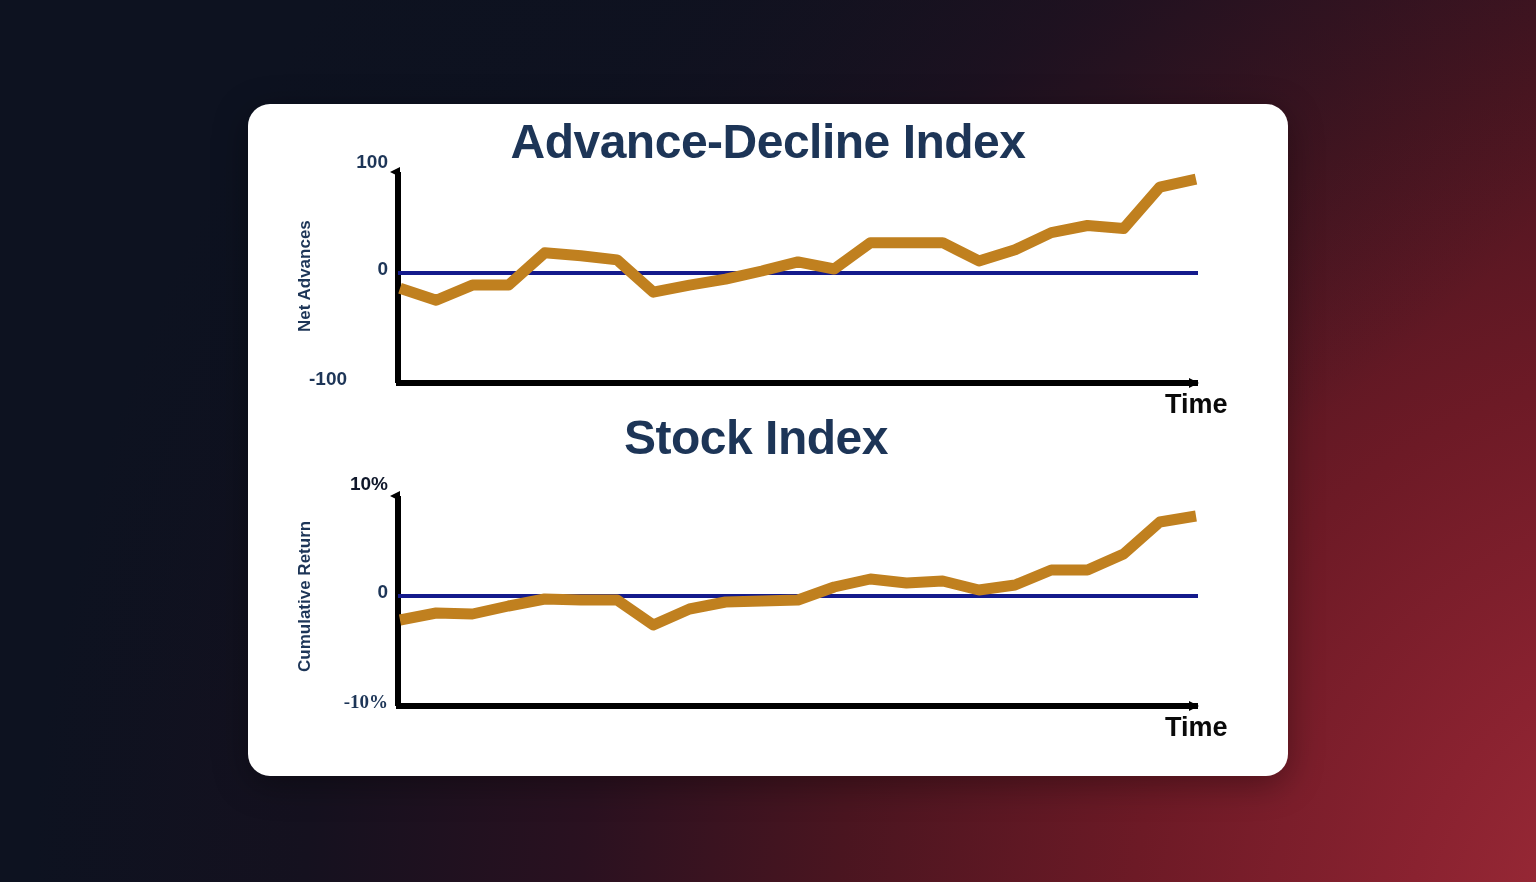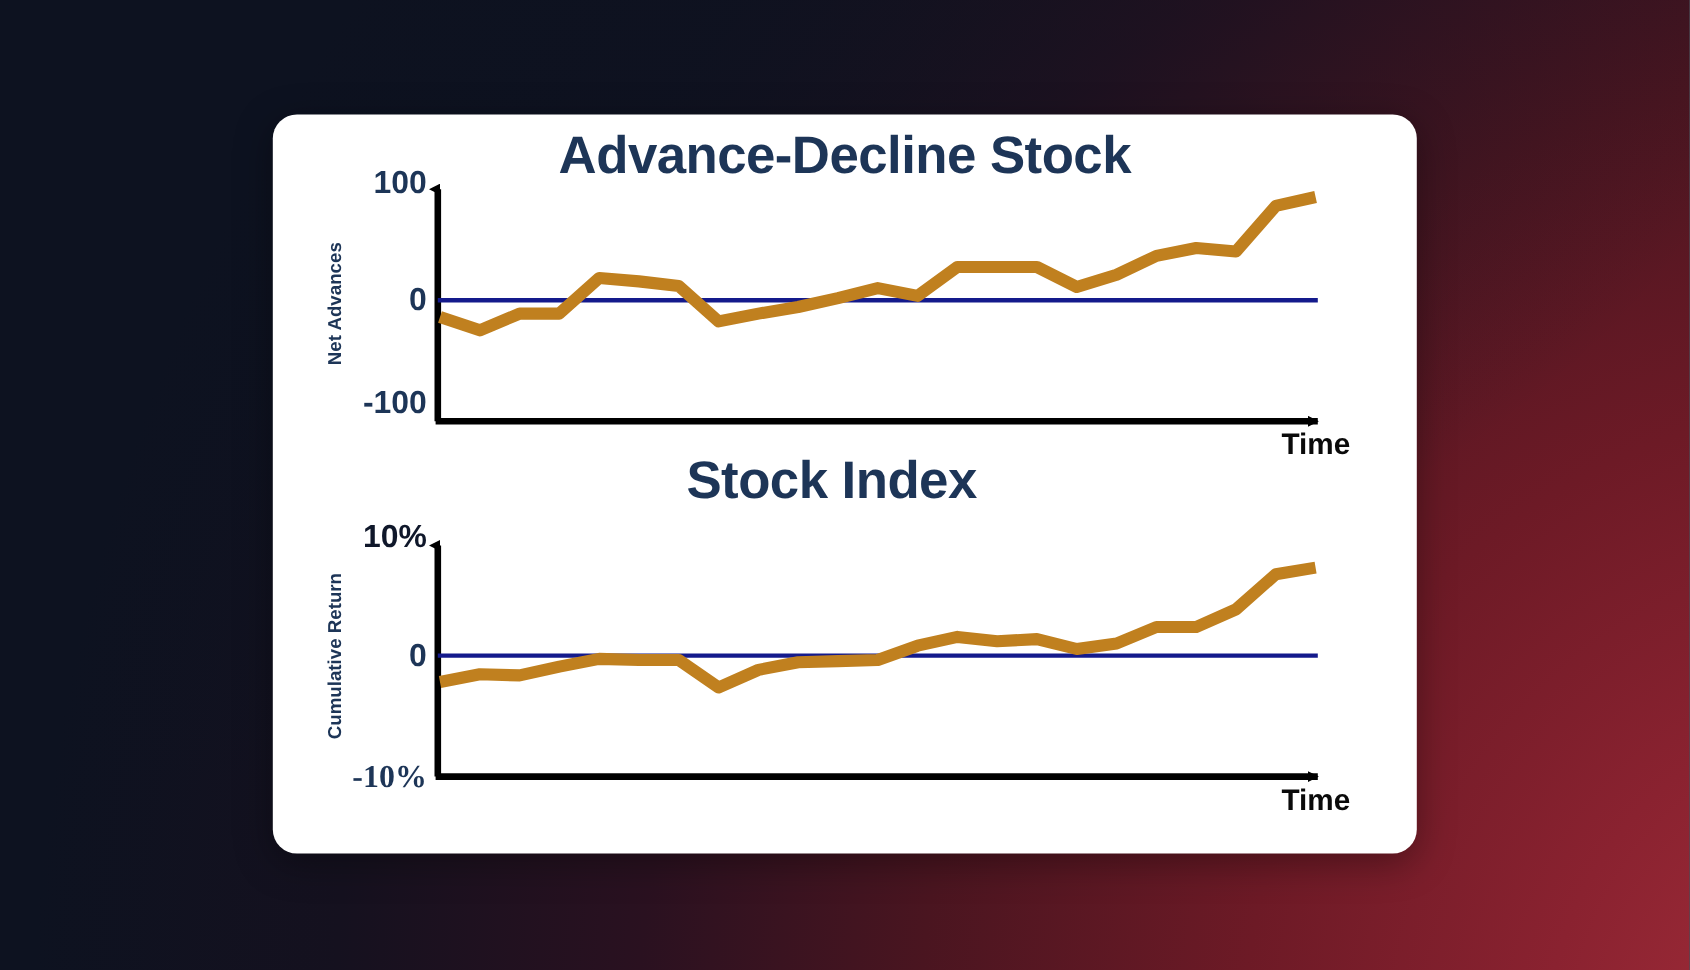--- a/index.html
+++ b/index.html
@@ -74,21 +74,21 @@
     left: 0;
     top: 310px;
     width: 1016px;
     font-size: 48px;
   }
 
   .axis-tick {
     position: absolute;
     font-weight: bold;
     color: #1d3557;
-    font-size: 29px;
+    font-size: 19px;
     text-align: right;
     white-space: nowrap;
     line-height: 1;
   }
   .axis-name {
     position: absolute;
     font-weight: bold;
     color: #1d3557;
     font-size: 17px;
     white-space: nowrap;
@@ -102,21 +102,21 @@
     color: #0a0a0a;
     font-size: 27px;
     white-space: nowrap;
     line-height: 1;
     text-align: center;
   }
 
   
   #tick-top-100 { left: 40px; top: 48px; width: 100px; }
   #tick-top-0   { left: 40px; top: 155px; width: 100px; }
-  #tick-top-n100{ left: 20px; top: 248px; width: 120px; }
+  #tick-top-n100{ left: 20px; top: 265px; width: 120px; text-align: center; }
   #yname-top    { left: 48px; top: 228px; }
   #time-top     { left: 917px; top: 287px; }
 
   
   #tick-bot-10  { left: 18px; top: 370px; width: 122px; }
   #tick-bot-0   { left: 40px; top: 478px; width: 100px; }
   #tick-bot-n10 { left: 0px;  top: 588px; width: 140px; }
   #yname-bot    { left: 48px; top: 568px; }
   #time-bot     { left: 917px; top: 610px; }
 </style>
@@ -156,21 +156,21 @@
         <line x1="150" y1="602" x2="150" y2="392" stroke="#000000" stroke-width="6" marker-end="url(#arrowup)"></line>
 
         <line x1="148" y1="602" x2="950" y2="602" stroke="#000000" stroke-width="6" marker-end="url(#arrowright)"></line>
 
         <line x1="150" y1="492" x2="950" y2="492" stroke="#141a8c" stroke-width="4"></line>
 
         <polyline fill="none" stroke="#c0801f" stroke-width="11" stroke-linejoin="round" stroke-linecap="butt" points="152.0,516.0 188.2,509.0 224.4,510.0 260.5,502.0 296.7,495.0 332.9,496.0 369.1,496.0 405.3,521.0 441.5,505.0 477.6,498.0 513.8,497.0 550.0,496.0 586.2,483.0 622.4,475.0 658.5,479.0 694.7,477.0 730.9,486.0 767.1,481.0 803.3,466.0 839.5,466.0 875.6,450.0 911.8,418.0 948.0,412.0"></polyline>
       </g>
     </svg>
 
-    <div class="chart-title" id="title-top" style="color: rgb(29, 53, 87);">Advance-Decline Stock</div>
+    <div class="chart-title" id="title-top" style="color: rgb(29, 53, 87);">Advance-Decline Index</div>
 
     <div class="axis-tick" id="tick-top-100" style="color: rgb(29, 53, 87);">100</div>
     <div class="axis-tick" id="tick-top-0" style="color: rgb(29, 53, 87);">0</div>
     <div class="axis-tick" id="tick-top-n100" style="color: rgb(29, 53, 87);">-100</div>
 
     <div class="axis-name" id="yname-top" style="color: rgb(29, 53, 87);">Net Advances</div>
 
     <div class="time-label" id="time-top">Time</div>
 
     <div class="chart-title" id="title-bottom" style="color: rgb(29, 53, 87);">Stock Index</div>

